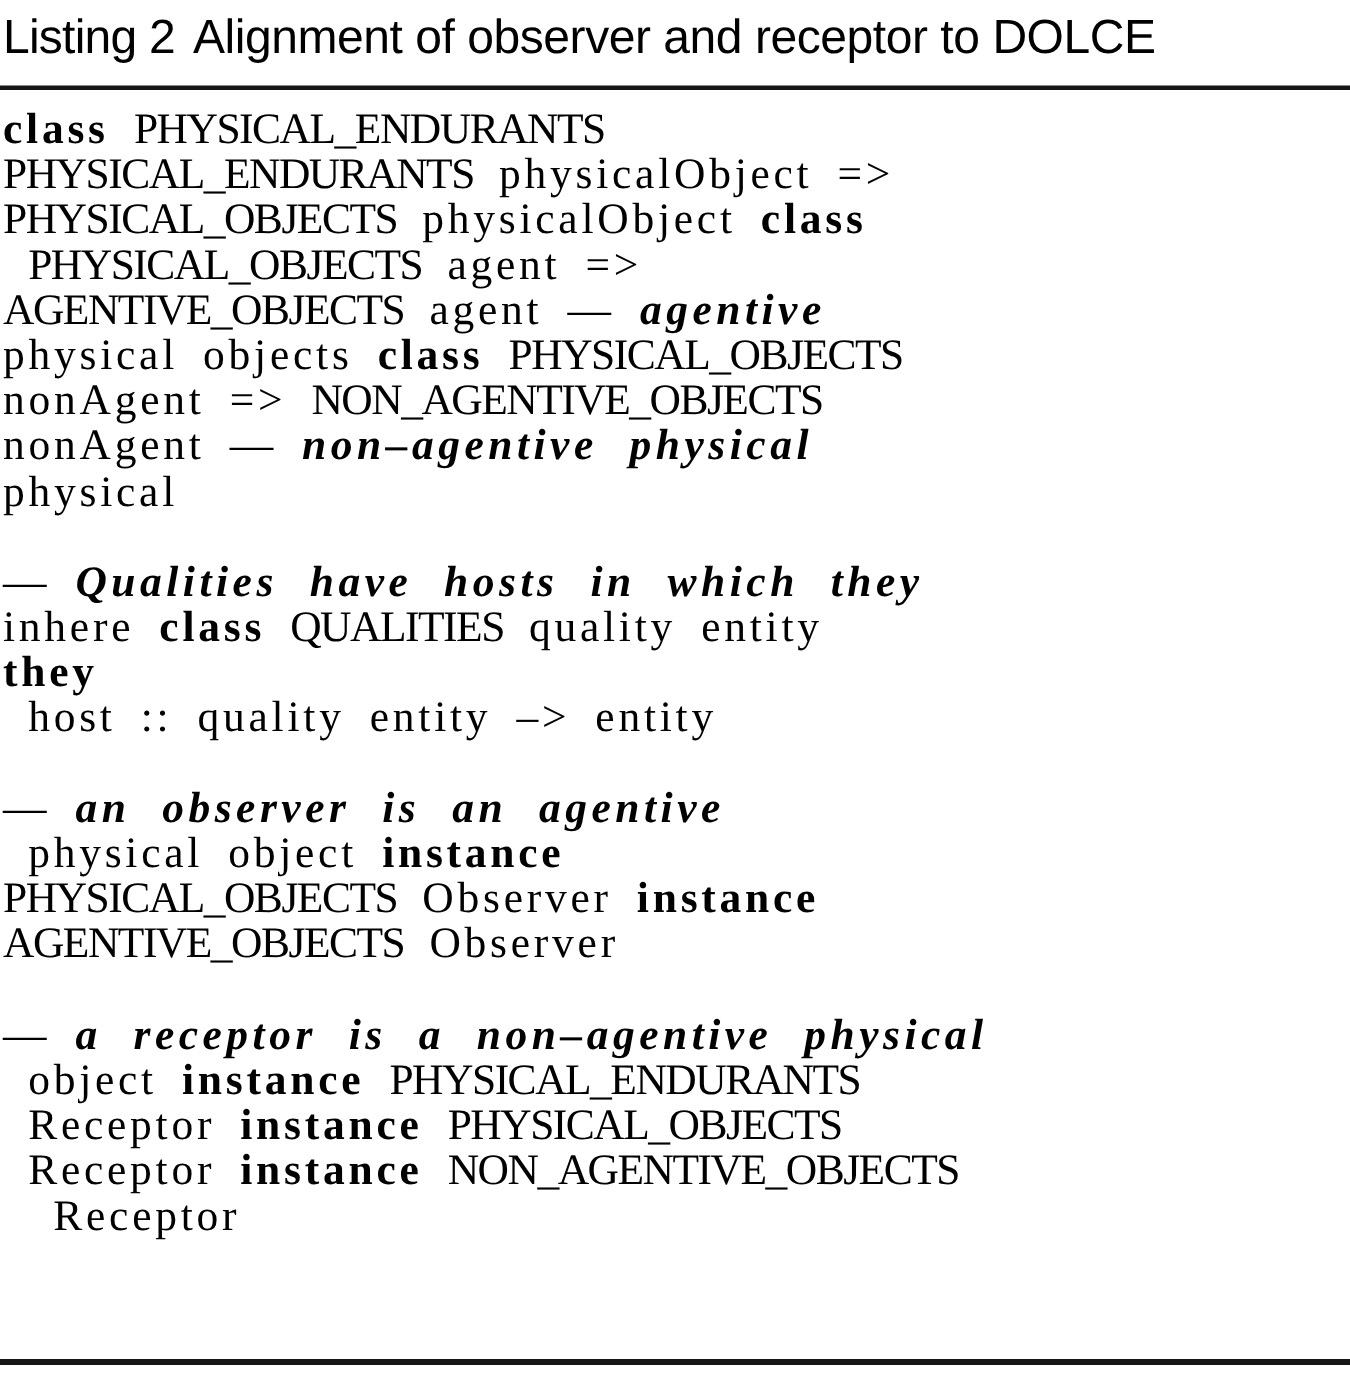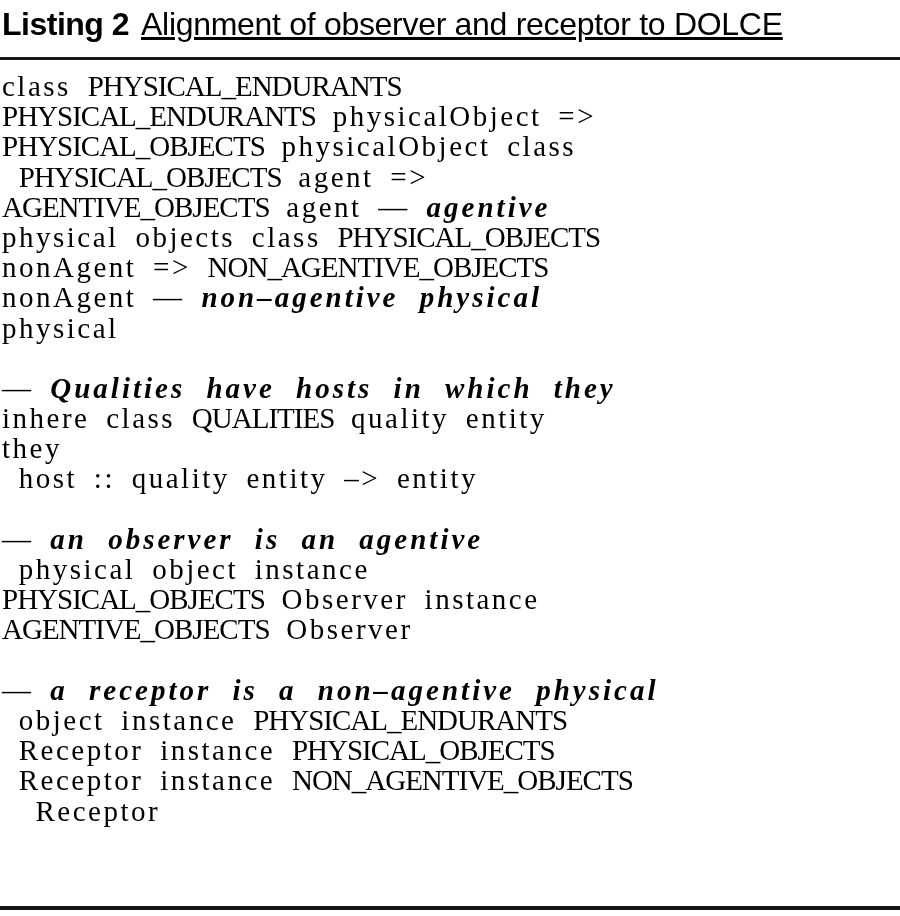--- a/index.html
+++ b/index.html
@@ -21,28 +21,27 @@
     left: 2px;
     top: 4px;
     width: 896px;
     font-family: "Liberation Sans", sans-serif;
     font-size: 32px;
     line-height: 40px;
     color: #000000;
     white-space: nowrap;
   }
   .cap-label {
-    font-weight: 700;
+    font-weight: 400;
     letter-spacing: -0.5px;
     margin-right: 12px;
   }
   .cap-title {
     font-weight: 400;
     letter-spacing: -0.3px;
-    text-decoration: underline;
   }
   
   .rule {
     position: absolute;
     left: 0;
     width: 900px;
     background: #161616;
   }
   .rule-top { top: 57px; height: 3px; }
   .rule-bottom { top: 906px; height: 4px; }
@@ -59,21 +58,21 @@
   .code-line {
     height: 30.2px;
     line-height: 30.2px;
     white-space: pre;
   }
   .seg-p {                      
     letter-spacing: 2.5px;
     word-spacing: 7px;
   }
   .seg-k {                      
-    font-weight: 400;
+    font-weight: 700;
     letter-spacing: 2.5px;
     word-spacing: 7px;
   }
   .seg-c {                      
     letter-spacing: -1px;
     word-spacing: 4px;
   }
   .seg-i {                      
     font-style: italic;
     letter-spacing: 3px;

